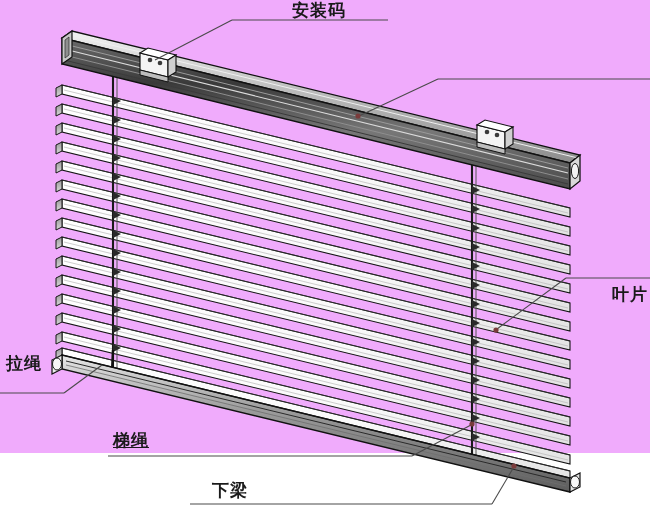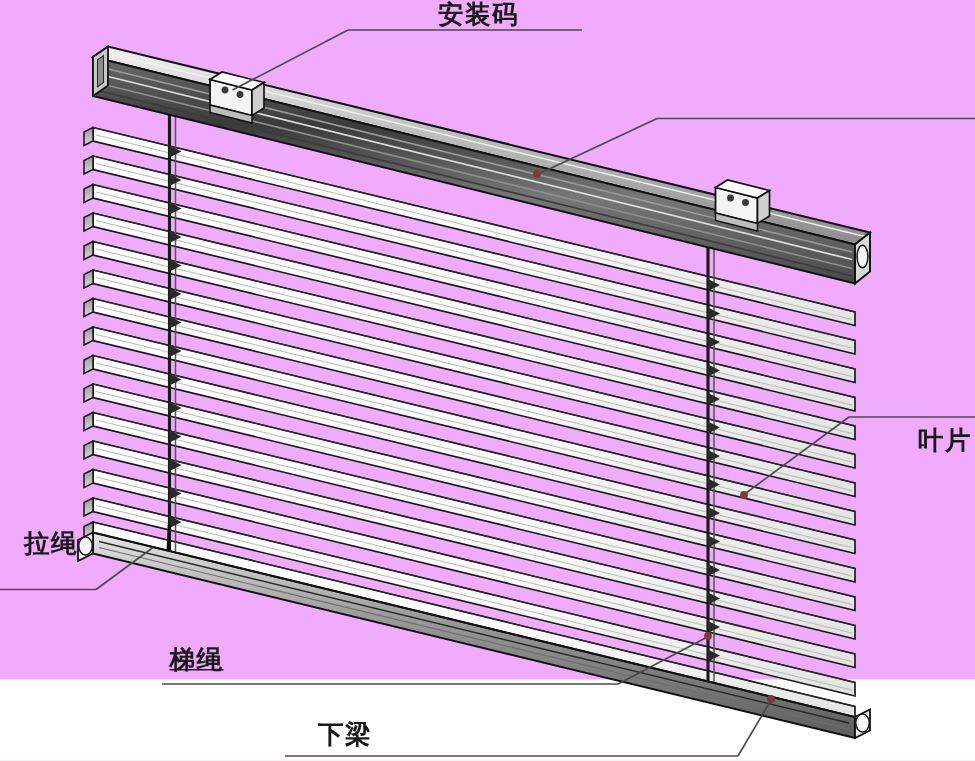--- a/index.html
+++ b/index.html
@@ -6,21 +6,21 @@
   body{width:650px;height:507px;overflow:hidden;
        font-family:"Liberation Serif","DejaVu Serif",serif;}
   #stage{position:relative;width:650px;height:453px;background:#f0abfc;}
   svg#art{position:absolute;left:0;top:0;width:650px;height:507px;}
   .lbl{position:absolute;font-size:17px;font-weight:700;color:#1a1a1a;
        letter-spacing:1px;white-space:nowrap;line-height:1;
        font-family:"DejaVu Serif","Liberation Serif",serif;}
   #lbl-mount{left:292px;top:2px;}
   #lbl-head{left:446px;top:55px;}
   #lbl-slat{left:612px;top:258px;margin-top:28px;}
-  #lbl-pull{left:16px;top:355px;}
+  #lbl-pull{left:6px;top:355px;}
   #lbl-ladder{left:113px;top:432px;text-decoration:underline;}
   #lbl-bottom{left:212px;top:482px;}
 </style>
 </head>
 <body>
 
 <div id="stage">
 
   <svg id="art" viewBox="0 0 650 507">
     <defs>

